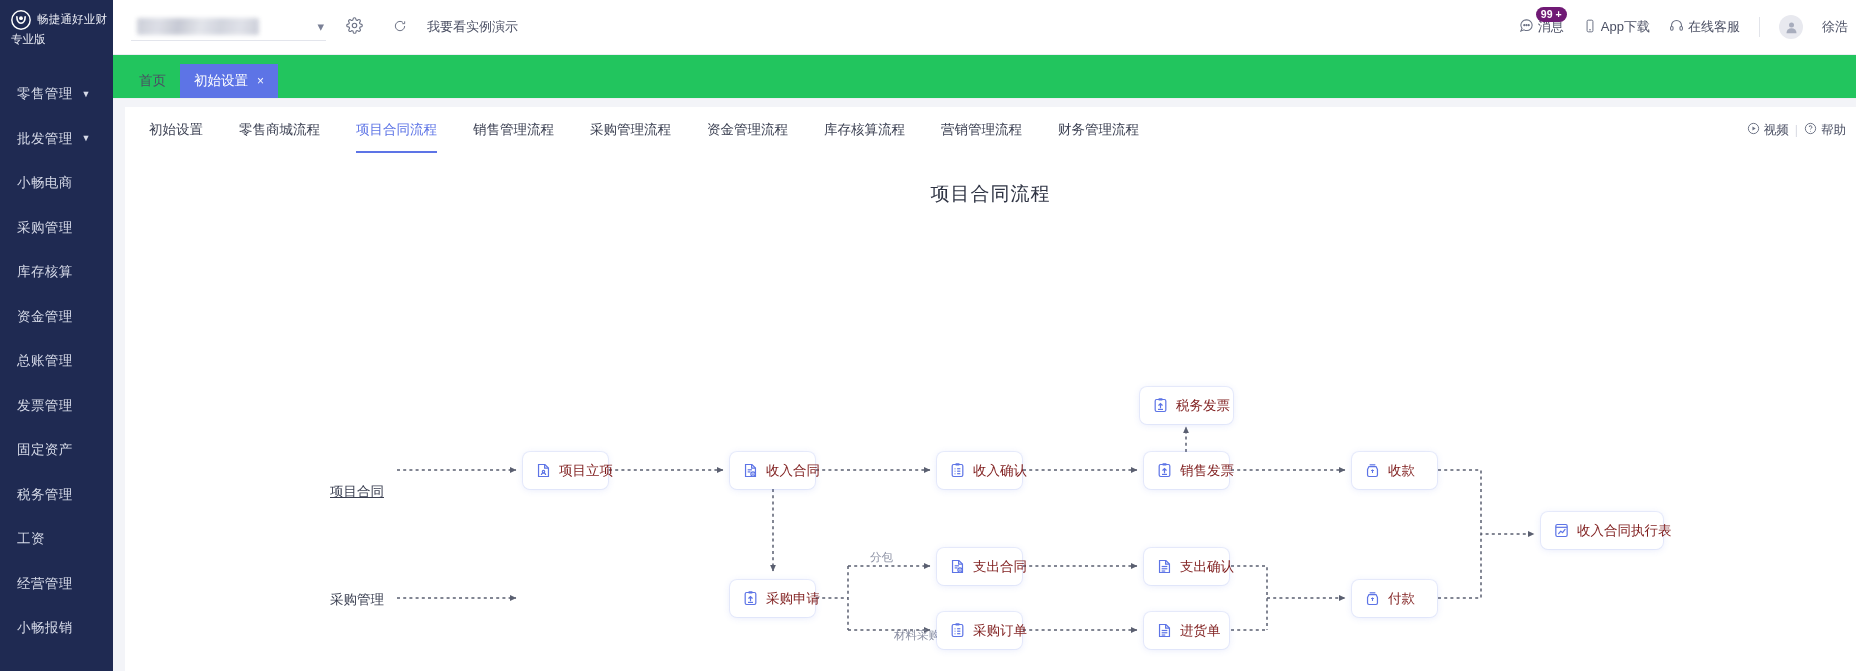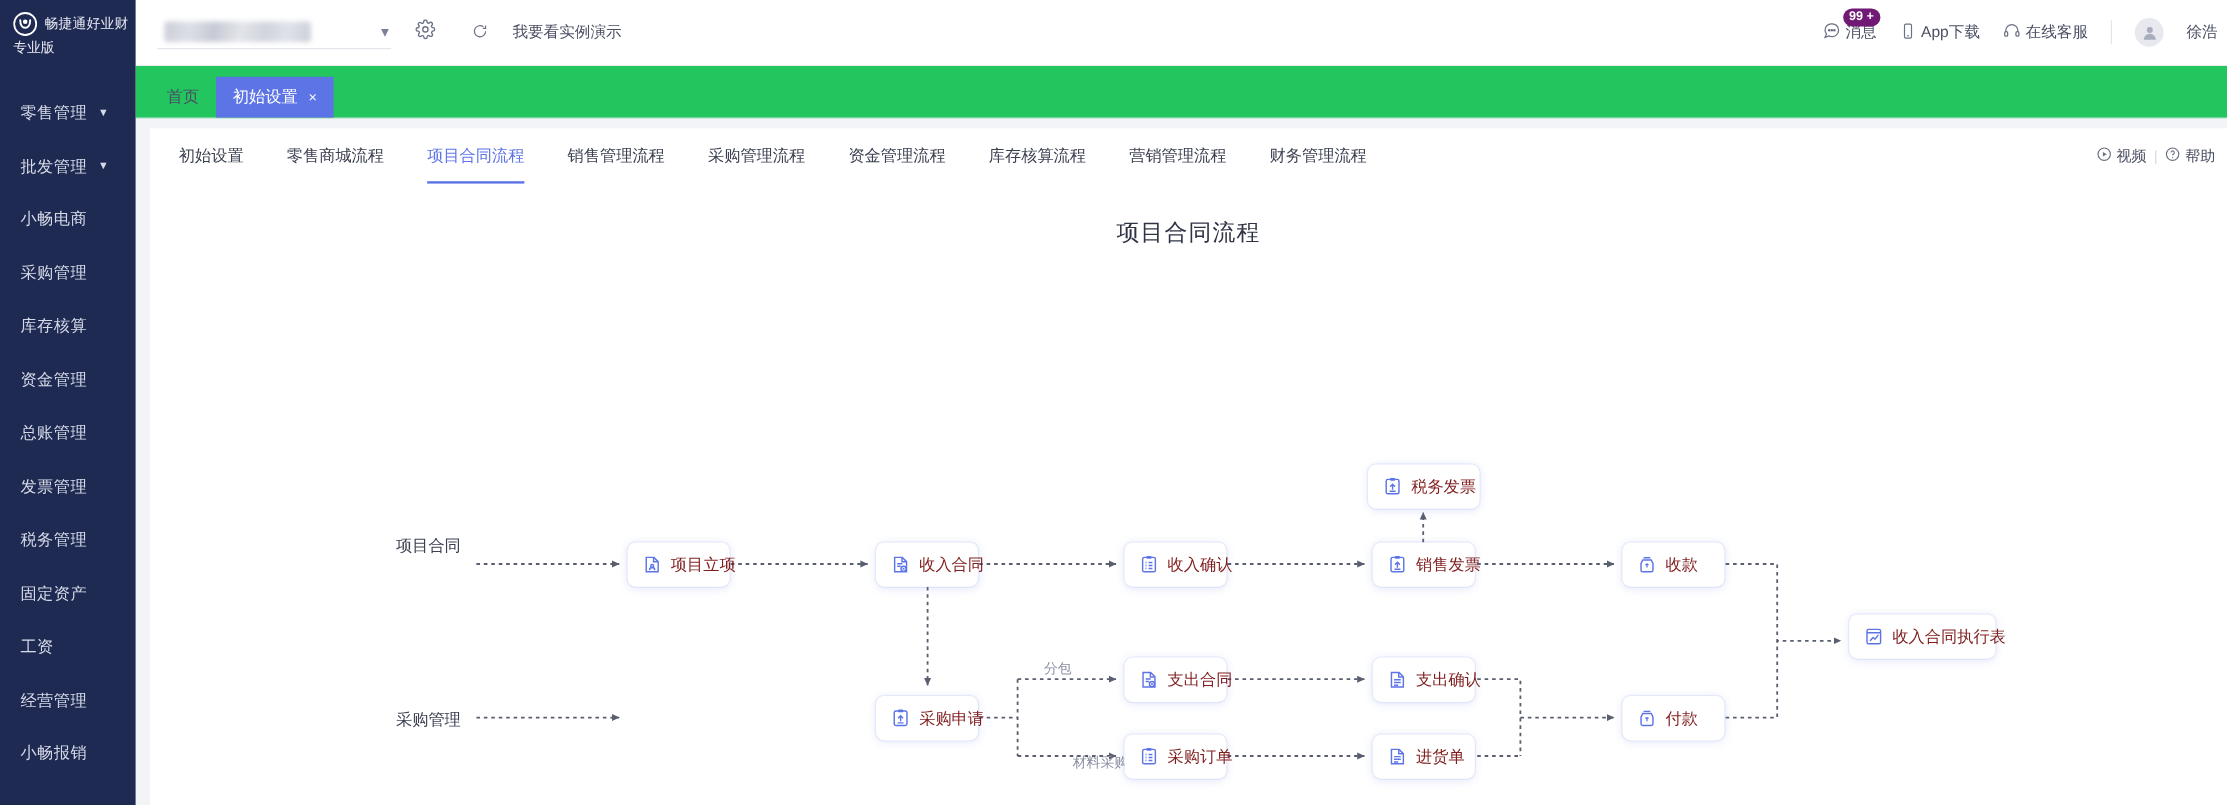--- a/index.html
+++ b/index.html
@@ -130,24 +130,24 @@
       <div class="nav-item">
         <span>资金管理</span>
         </div>
       <div class="nav-item">
         <span>总账管理</span>
         </div>
       <div class="nav-item">
         <span>发票管理</span>
         </div>
       <div class="nav-item">
+        <span>固定资产</span>
+        </div>
+      <div class="nav-item">
         <span>税务管理</span>
-        </div>
-      <div class="nav-item">
-        <span>固定资产</span>
         </div>
       <div class="nav-item">
         <span>工资</span>
         </div>
       <div class="nav-item">
         <span>经营管理</span>
         </div>
       <div class="nav-item">
         <span>小畅报销</span>
         </div>
@@ -319,21 +319,21 @@
             <line x1="898" y1="459" x2="1012" y2="459" marker-end="url(#ah)"></line>
 
             <line x1="898" y1="523" x2="1012" y2="523" marker-end="url(#ah)"></line>
 
             <path d="M1106,459 L1142,459 L1142,523"></path>
             <path d="M1106,523 L1142,523"></path>
             <path d="M1142,491 L1220,491" marker-end="url(#ah)"></path>
           </g>
         </svg>
 
-        <div class="rowlabel" style="left:205px; top:339px;">项目合同</div>
+        <div class="rowlabel" style="left:205px; top:376px;text-decoration:underline;">项目合同</div>
         <div class="rowlabel" style="left:205px; top:484px;">采购管理</div>
 
         <div class="edgelabel" style="left:745px; top:443px;">分包</div>
         <div class="edgelabel" style="left:769px; top:521px;">材料采购</div>
 
         <div class="node" style="left:1015px; top:280px; width:93px; pointer-events:auto;">
           <span class="ni"><svg width="17" height="17" viewBox="0 0 24 24" fill="none" stroke="#5d74e6" stroke-width="1.7">
                 <rect x="4.5" y="3.5" width="15" height="17" rx="2"></rect>
                 <rect x="9" y="1.8" width="6" height="3.2" rx="1" fill="#5d74e6" stroke="none"></rect>
                 <path d="M12 15V9.5M9.6 11.6L12 9.2l2.4 2.4" stroke-linecap="round"></path>

